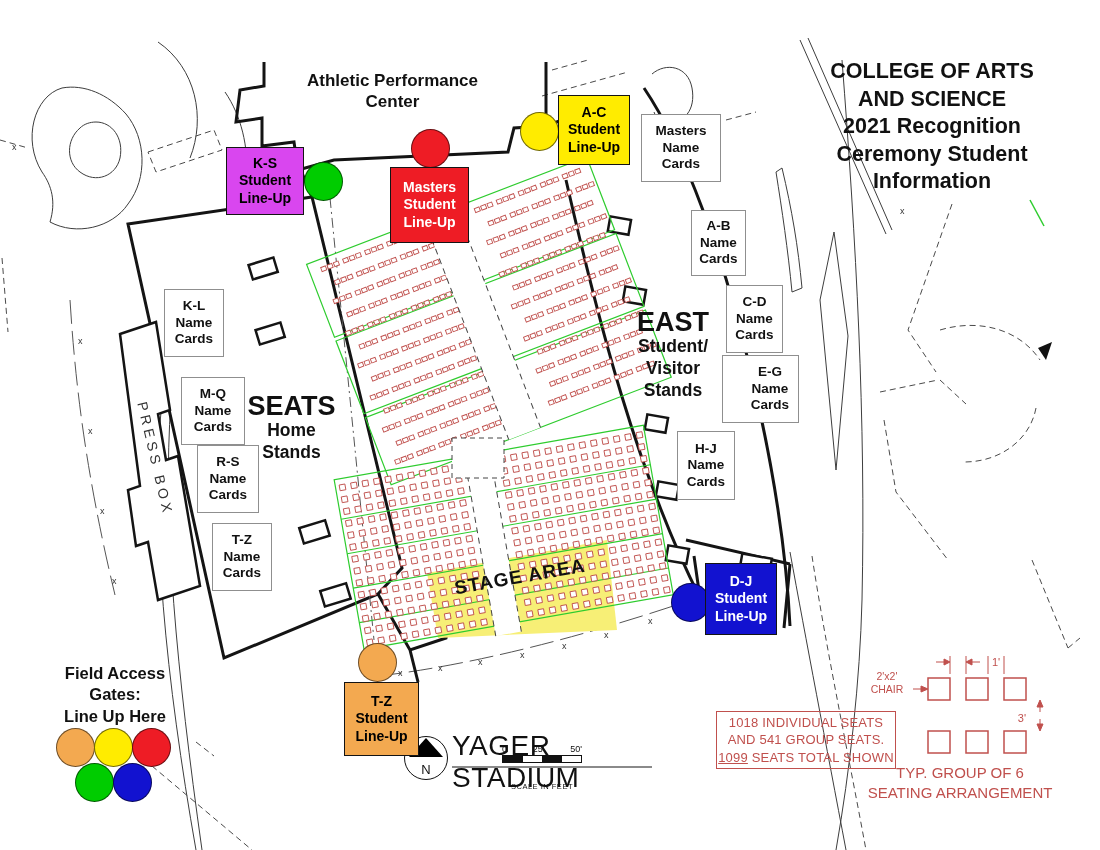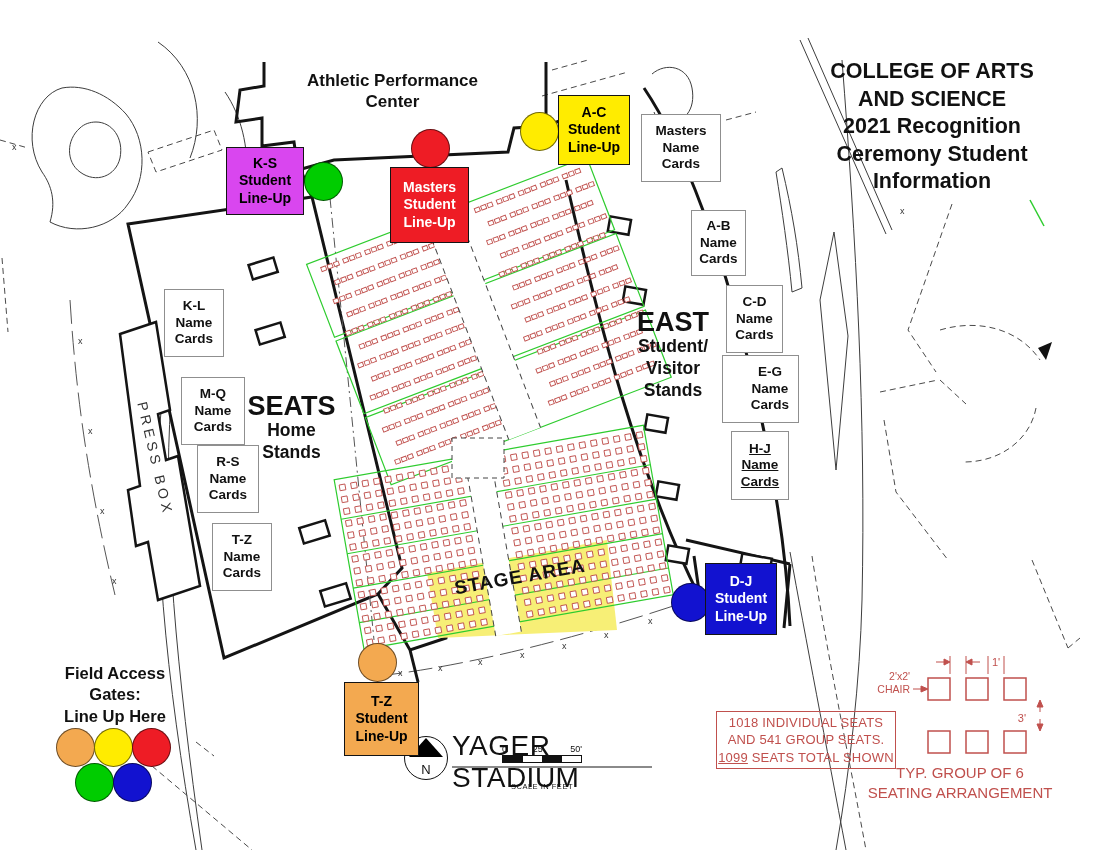--- a/index.html
+++ b/index.html
@@ -963,21 +963,21 @@
 Cards</div>
 <div class="abs ctr pre namecard" style="left:691px;top:210px;width:53px;height:64px;">A-B
 Name
 Cards</div>
 <div class="abs ctr pre namecard" style="left:726px;top:285px;width:55px;height:66px;">C-D
 Name
 Cards</div>
 <div class="abs ctr pre namecard" style="left:722px;top:355px;width:56px;height:66px;padding-left:19px;">E-G
 Name
 Cards</div>
-<div class="abs ctr pre namecard" style="left:731px;top:431px;width:56px;height:67px;text-decoration:underline;">H-J
+<div class="abs ctr pre namecard" style="left:677px;top:431px;width:56px;height:67px;">H-J
 Name
 Cards</div>
 
 <div class="abs pre biglabel" style="left:30px;top:663px;width:170px;font-size:16.5px;line-height:1.3;">Field Access
 Gates:
 Line Up Here</div>
 <div class="abs fcircle" style="left: 56px; top: 728px; background: rgb(243, 169, 80);"></div>
 <div class="abs fcircle" style="left: 94px; top: 728px; background: rgb(255, 236, 0);"></div>
 <div class="abs fcircle" style="left: 132px; top: 728px; background: rgb(238, 28, 37);"></div>
 <div class="abs fcircle" style="left: 75px; top: 763px; background: rgb(0, 204, 0);"></div>
@@ -1009,16 +1009,16 @@
 </div>
 
 <div class="abs ctr annot" style="left: 716px; top: 711px; width: 178px; height: 56px; border: 1.5px solid rgb(192, 80, 77); font-size: 13px; line-height: 1.35; letter-spacing: 0.2px; color: rgb(192, 80, 77);">
   <div>
     <div>1018 INDIVIDUAL SEATS</div>
     <div>AND 541 GROUP SEATS.</div>
     <div><span class="u">1099</span><span> SEATS TOTAL SHOWN</span></div>
   </div>
 </div>
 
-<div class="abs pre annot" style="left: 864px; top: 670px; width: 46px; font-size: 10.5px; line-height: 1.25; text-align: right; color: rgb(192, 80, 77);">2'x2'
+<div class="abs pre annot" style="left: 864px; top: 670px; width: 46px; font-size: 10.5px; line-height: 1.25; text-align: center; color: rgb(192, 80, 77);">2'x2'
 CHAIR</div>
 <div class="abs pre annot" style="left: 860px; top: 763px; width: 200px; font-size: 15px; line-height: 1.3; text-align: center; color: rgb(192, 80, 77);">TYP. GROUP OF 6
 SEATING ARRANGEMENT</div>
 
 </body></html>

